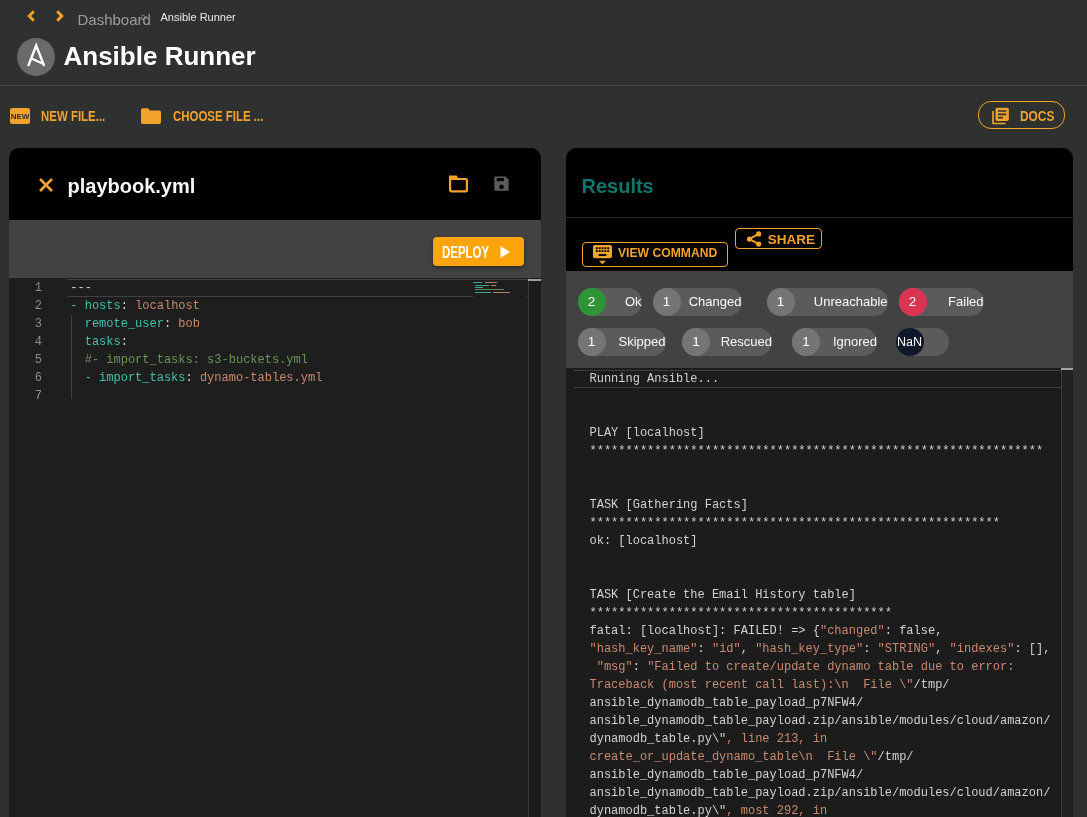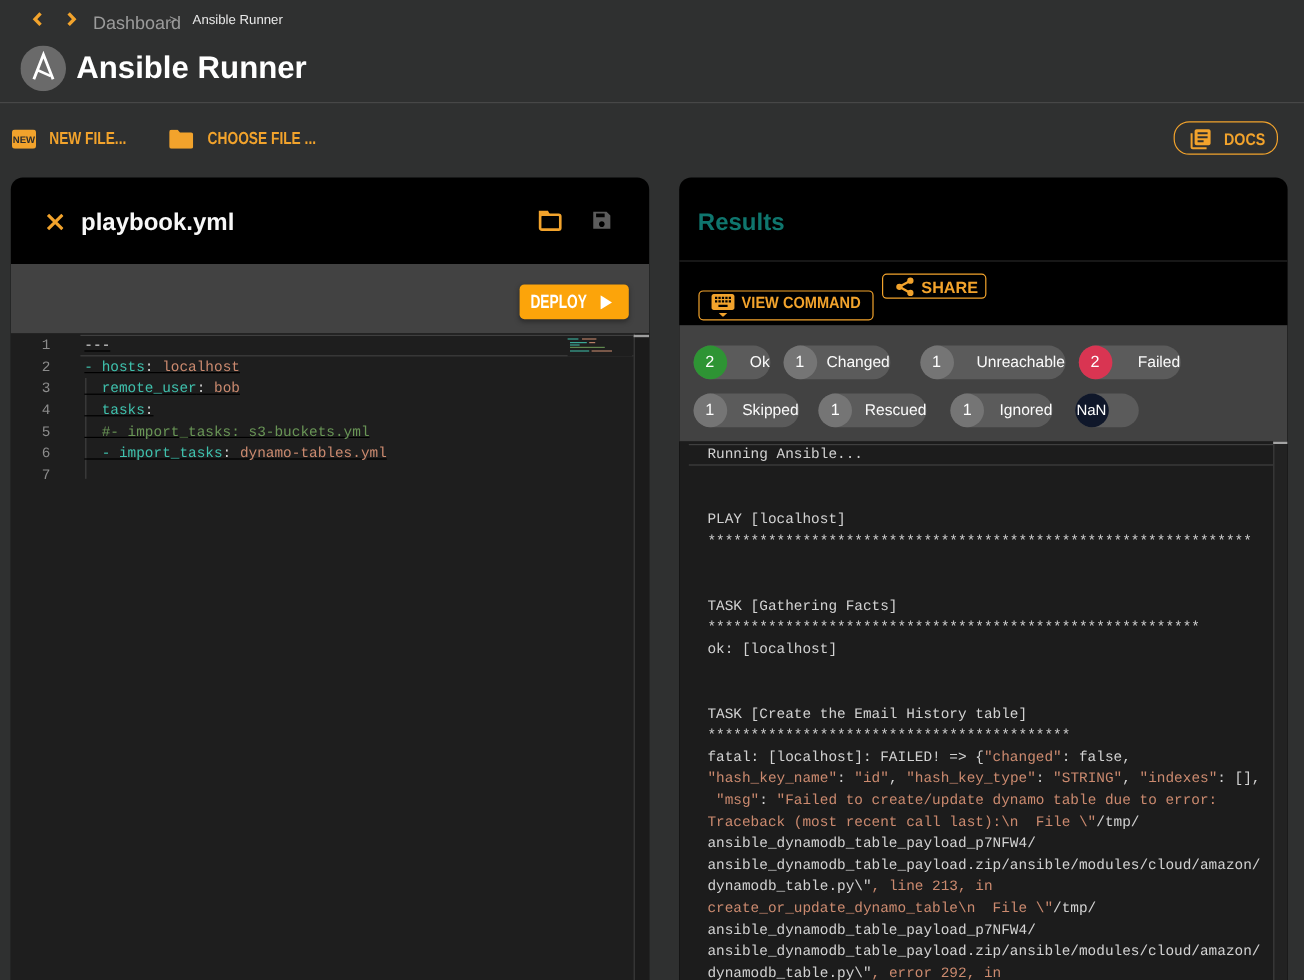--- a/index.html
+++ b/index.html
@@ -86,21 +86,21 @@
   <div class="abs" style="left:62.3px; top:167.5px; width:1px; height:84px; background:#404040;"></div>
 
   <div class="abs mono" style="left:0px; top:131px; width:33.5px; text-align:right; color:#8c8c8c;">1
 2
 3
 4
 5
 6
 7</div>
 
-  <div class="abs mono" style="left:61.8px; top:131px;text-decoration:underline;"><span class="wht" style="color:#d8d8d8;">---</span>
+  <div class="abs mono" style="left:61.8px; top:131px;"><span class="wht" style="color:#d8d8d8;">---</span>
 <span class="teal">- hosts</span><span class="wht">: </span><span class="sal">localhost</span>
 <span class="teal">  remote_user</span><span class="wht">: </span><span class="sal">bob</span>
 <span class="teal">  tasks</span><span class="wht">:</span>
 <span class="grn">  #- import_tasks: s3-buckets.yml</span>
 <span class="teal">  - import_tasks</span><span class="wht">: </span><span class="sal">dynamo-tables.yml</span></div>
 
   <div class="abs" style="left:464.5px; top:132px; width:54px; height:17px; background:#1E1E1E;"></div>
   <div class="abs" style="left:464.5px; top:134.6px; width:9px; height:1.3px; background:#3aa895;"></div>
   <div class="abs" style="left:476px; top:134.6px; width:12px; height:1.3px; background:#b57f66;"></div>
   <div class="abs" style="left:466.5px; top:137px; width:13.5px; height:1.3px; background:#3aa895;"></div>
@@ -188,18 +188,18 @@
 fatal: [localhost]: FAILED! =&gt; {<span class="sal">"changed"</span>: false,
 <span class="sal">"hash_key_name"</span>: <span class="sal">"id"</span>, <span class="sal">"hash_key_type"</span>: <span class="sal">"STRING"</span>, <span class="sal">"indexes"</span>: [],
  <span class="sal">"msg"</span>: <span class="sal">"Failed to create/update dynamo table due to error:</span>
 <span class="sal">Traceback (most recent call last):\n  File \"</span>/tmp/
 ansible_dynamodb_table_payload_p7NFW4/
 ansible_dynamodb_table_payload.zip/ansible/modules/cloud/amazon/
 dynamodb_table.py\"<span class="sal">, line 213, in</span>
 <span class="sal">create_or_update_dynamo_table\n  File \"</span>/tmp/
 ansible_dynamodb_table_payload_p7NFW4/
 ansible_dynamodb_table_payload.zip/ansible/modules/cloud/amazon/
-dynamodb_table.py\"<span class="sal">, error 292, in</span></div>
+dynamodb_table.py\"<span class="sal">, most 292, in</span></div>
 
   <div class="abs" style="left:495.5px; top:220.2px; width:11.5px; bottom:0; background:#222222;"></div>
   <div class="abs" style="left:495px; top:220.2px; width:1px; bottom:0; background:#3c3c3c;"></div>
   <div class="abs" style="left:495.5px; top:220.3px; width:12px; height:2.5px; background:#a4a4a4;"></div>
 </div>
 
 </body></html>

